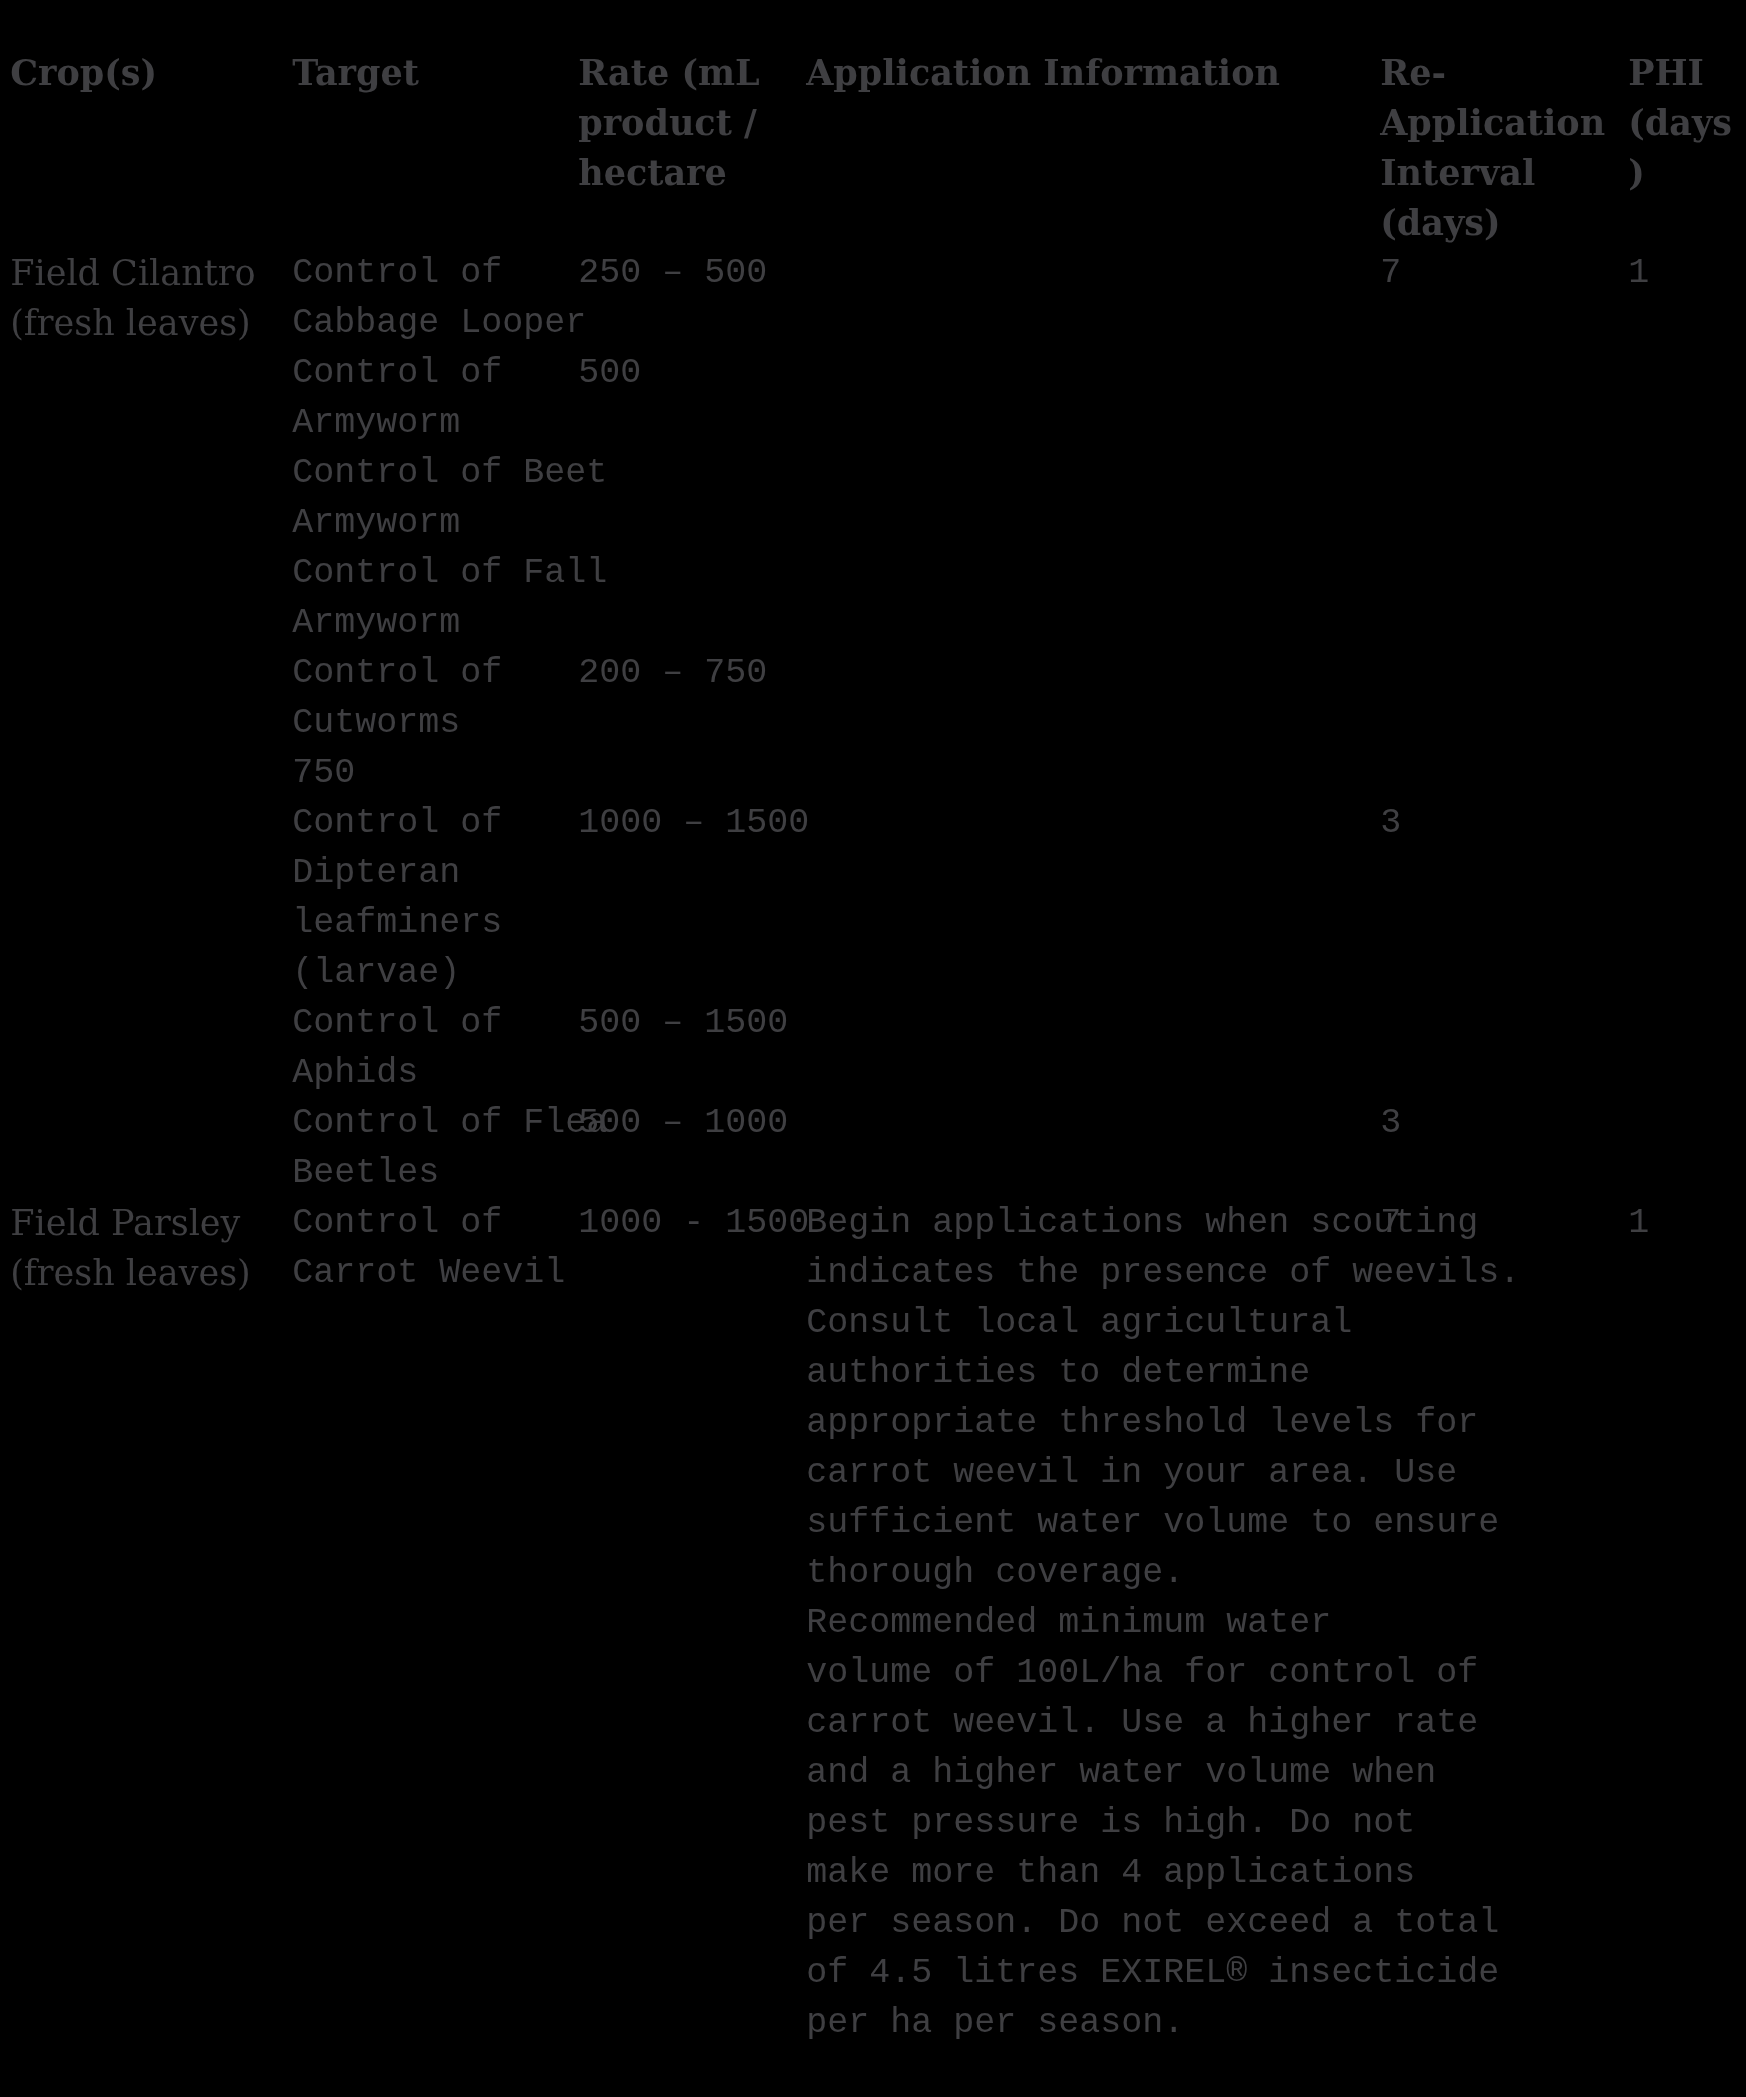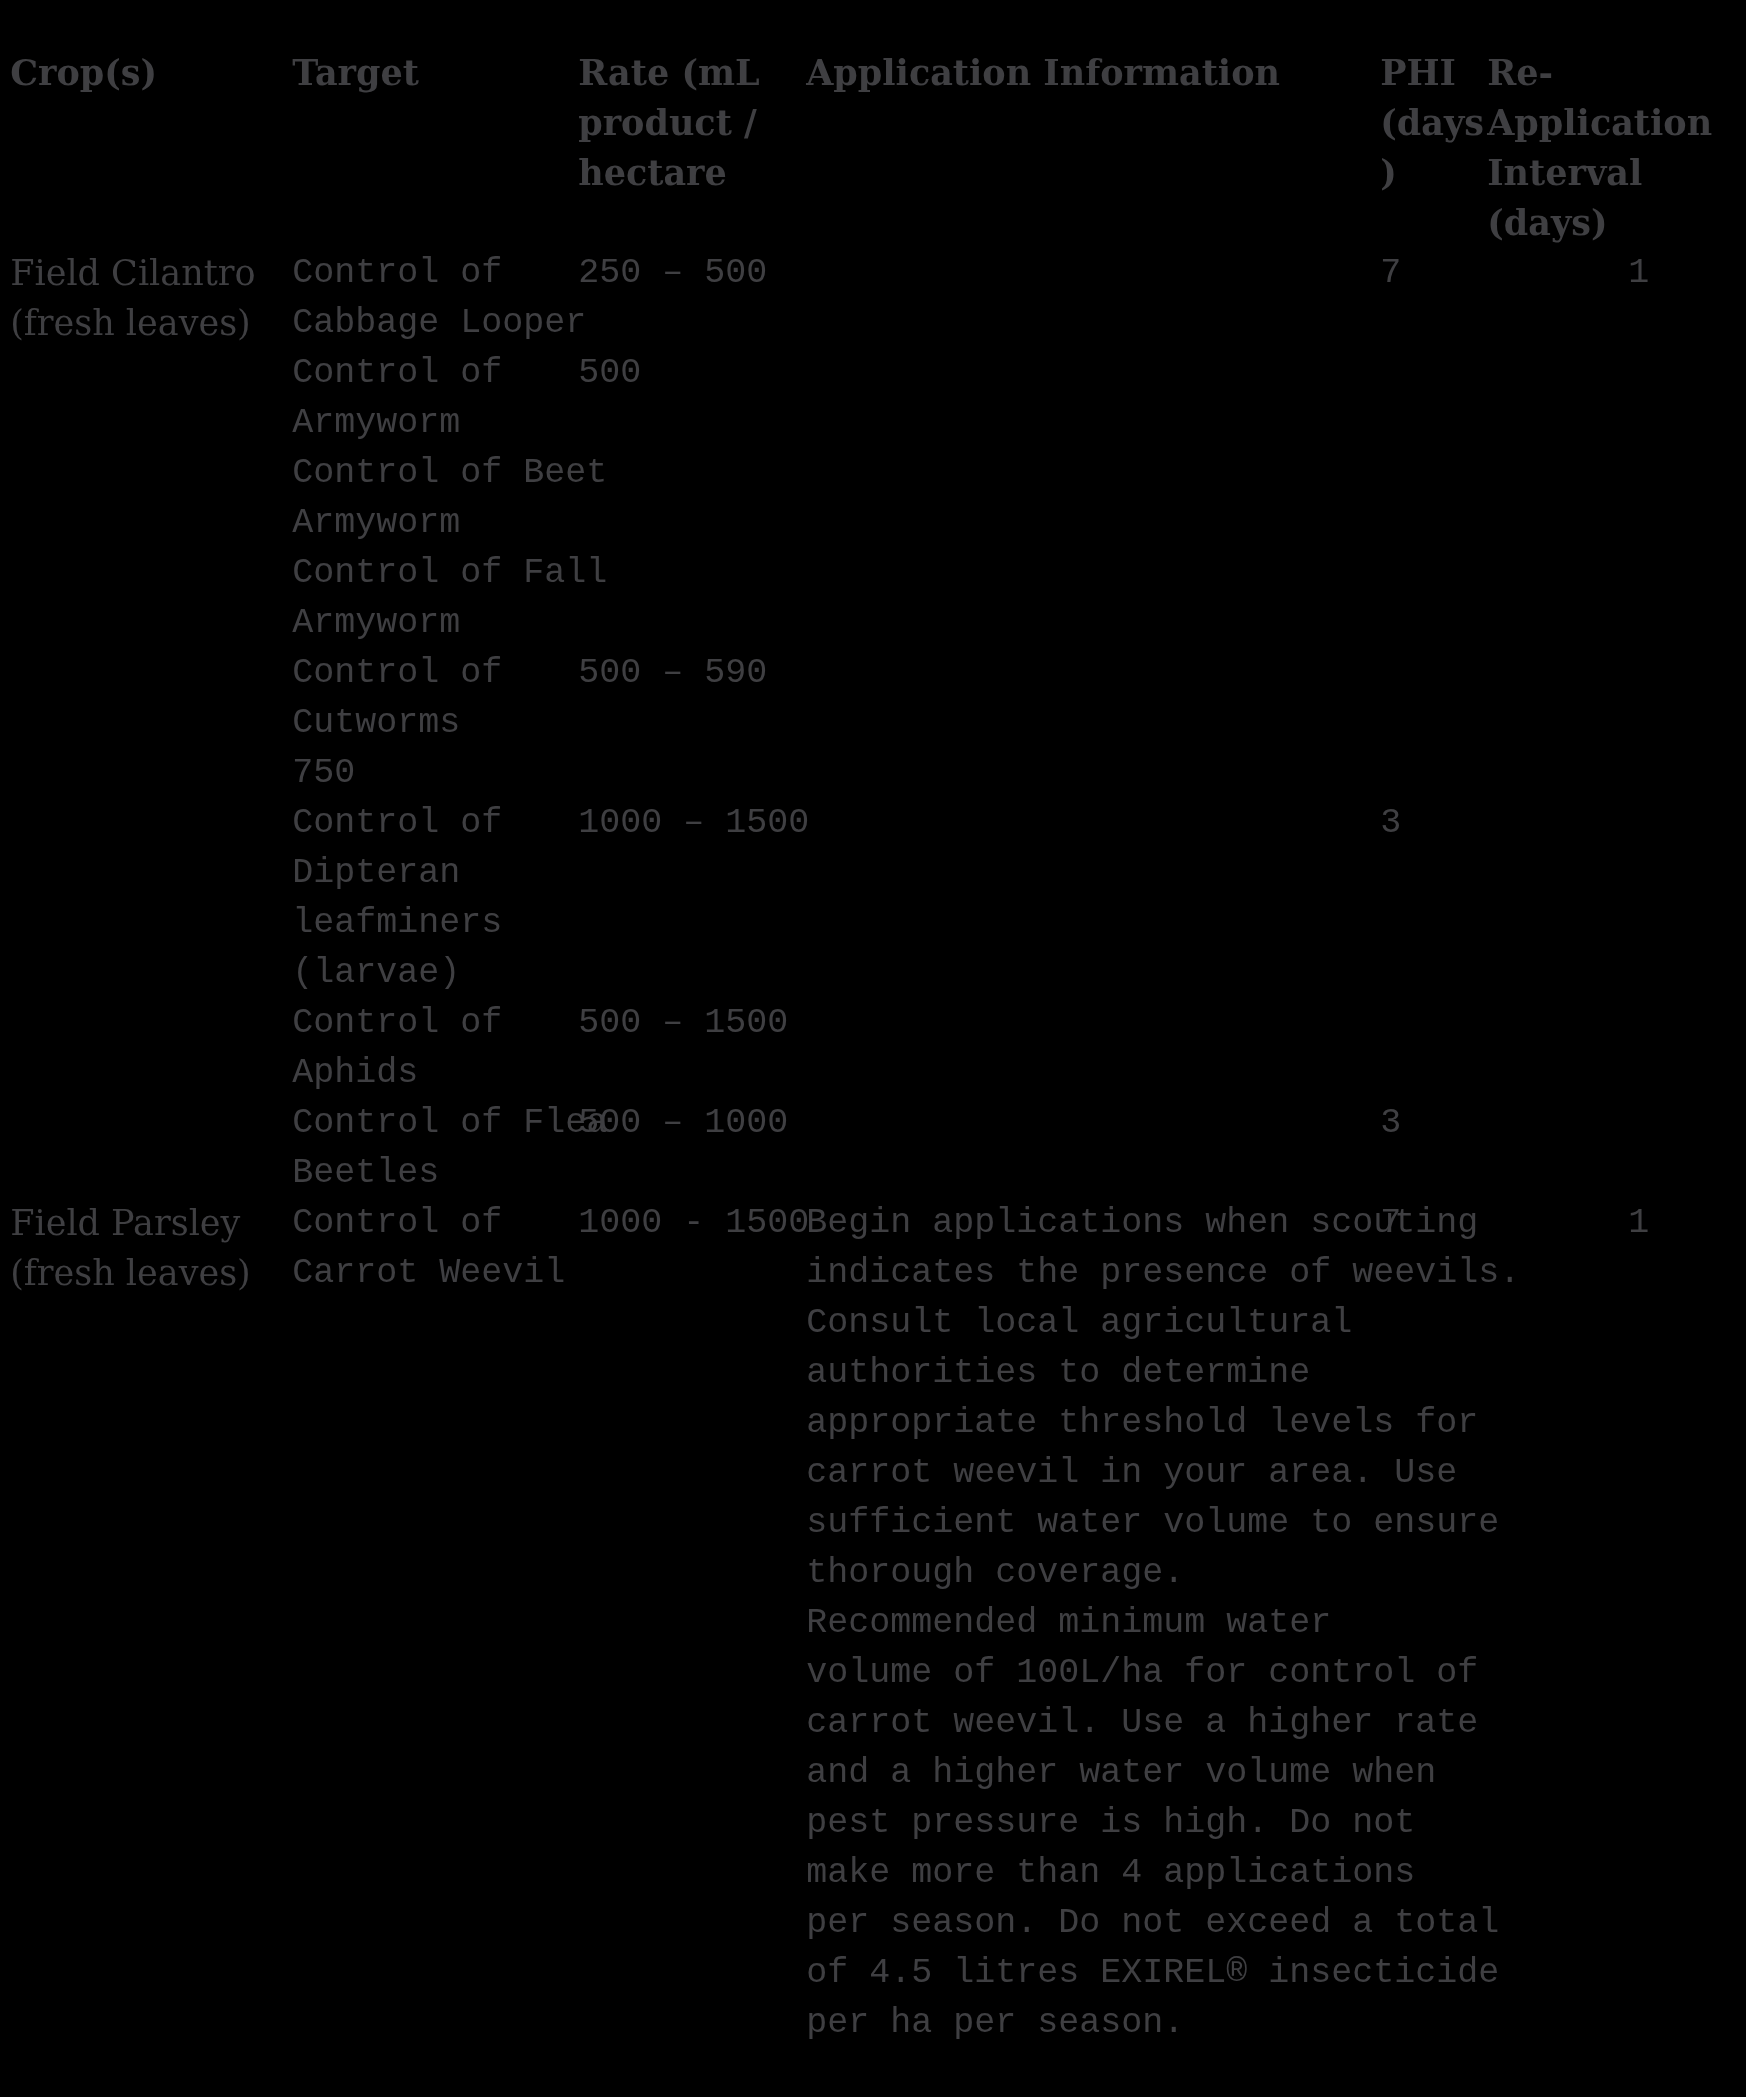--- a/index.html
+++ b/index.html
@@ -49,27 +49,27 @@
 
 <div class="doc-table">
 
   <div class="row header-row">
     <div class="cell c-crop">Crop(s)</div>
     <div class="cell c-target">Target</div>
     <div class="cell c-rate">Rate (mL
 product /
 hectare</div>
     <div class="cell c-appinfo">Application Information</div>
-    <div class="cell c-phi">PHI
-(days
-)</div>
     <div class="cell c-reapp">Re-
 Application
 Interval
 (days)</div>
+    <div class="cell c-phi">PHI
+(days
+)</div>
   </div>
 
   <div class="row">
     <div class="cell c-crop">Field Cilantro
 (fresh leaves)</div>
     <div class="entries">
 
       <div class="row">
         <div class="cell c-target">Control of
 Cabbage Looper</div>
@@ -102,21 +102,21 @@
 Armyworm</div>
         <div class="cell c-rate"></div>
         <div class="cell c-appinfo"></div>
         <div class="cell c-reapp"></div>
         <div class="cell c-phi"></div>
       </div>
 
       <div class="row">
         <div class="cell c-target">Control of
 Cutworms</div>
-        <div class="cell c-rate">500 – 590</div>
+        <div class="cell c-rate">200 – 750</div>
         <div class="cell c-appinfo"></div>
         <div class="cell c-reapp"></div>
         <div class="cell c-phi"></div>
       </div>
 
       <div class="row">
         <div class="cell c-rate">750</div>
         <div class="cell c-appinfo"></div>
         <div class="cell c-reapp"></div>
         <div class="cell c-phi"></div>

